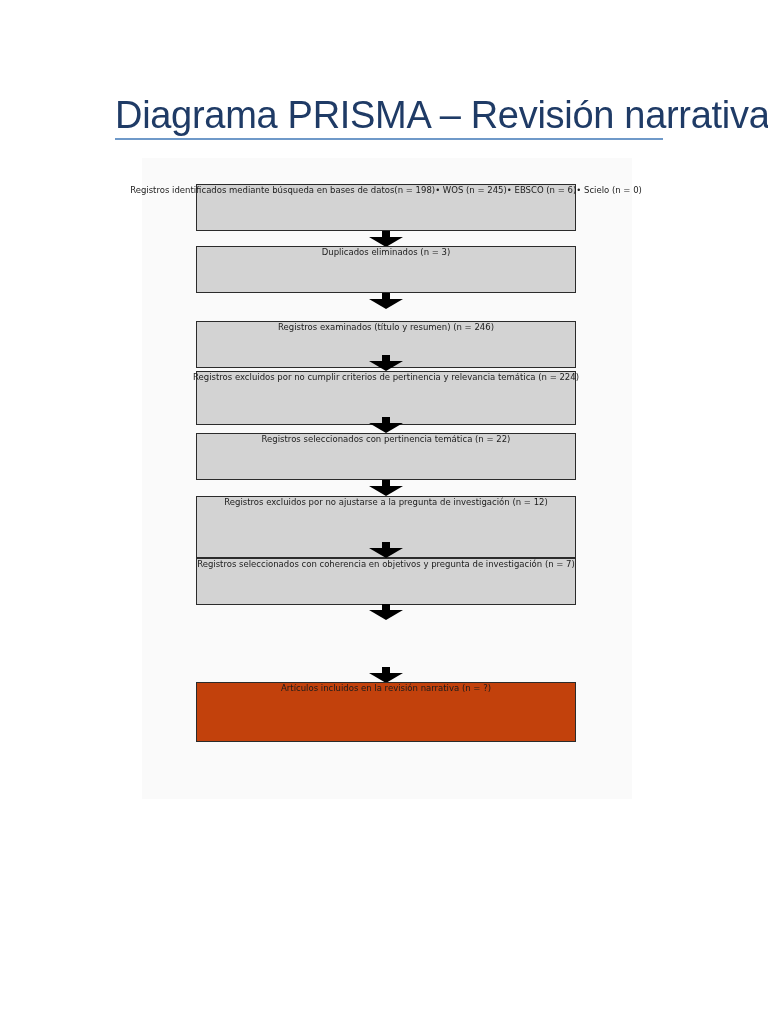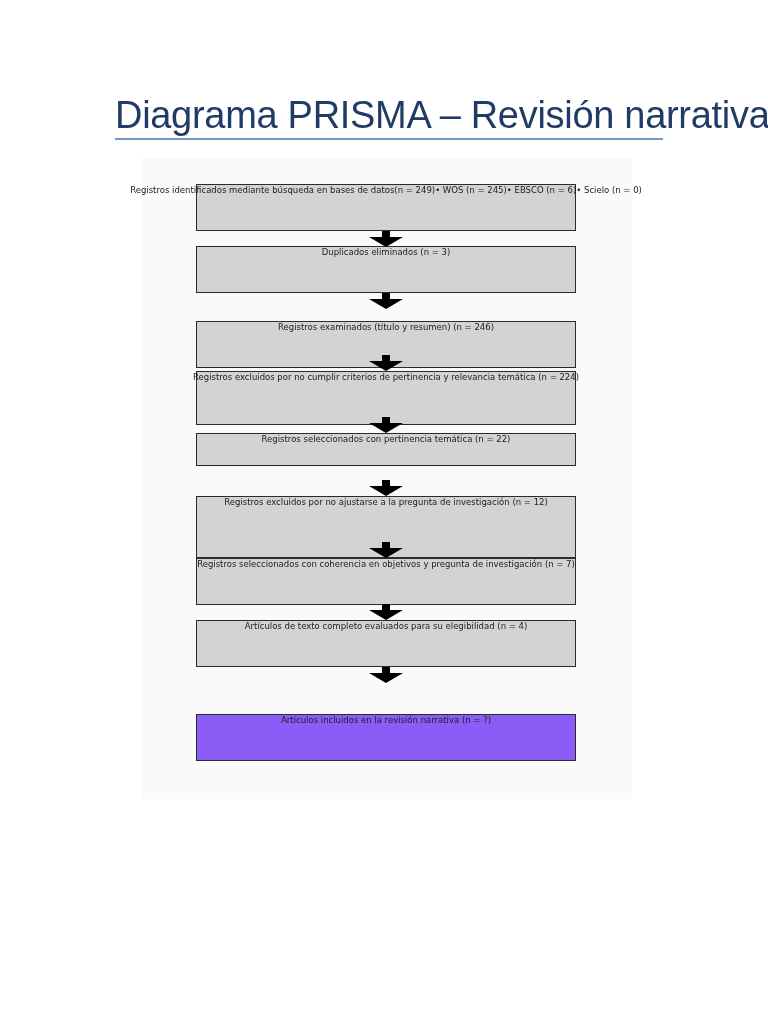--- a/index.html
+++ b/index.html
@@ -44,21 +44,21 @@
 </head>
 <body>
 
 <h1 class="page-title" style="margin: 0px; color: rgb(31, 59, 102);">Diagrama PRISMA – Revisión narrativa</h1>
 
 <div class="title-rule" style="background: rgb(111, 153, 201);"></div>
 
 <div class="figure" id="figure" style="background: rgb(250, 250, 250);">
     <div class="flow-box" style="top: 26px; height: 47px; background: rgb(211, 211, 211); border-color: rgb(43, 43, 43);">
       <div class="box-line">Registros identificados mediante búsqueda en bases de datos</div>
-      <div class="box-line">(n = 249)</div>
+      <div class="box-line">(n = 198)</div>
       <div class="box-line">• WOS (n = 245)</div>
       <div class="box-line">• EBSCO (n = 6)</div>
       <div class="box-line">• Scielo (n = 0)</div>
     </div>
     <div class="down-arrow" style="top: 72.5px;">
       <div class="arrow-stem" style="background: rgb(0, 0, 0);"></div>
       <div class="arrow-head" style="border-top-color: rgb(0, 0, 0);"></div>
     </div>
     <div class="flow-box" style="top: 88.3px; height: 47px; background: rgb(211, 211, 211); border-color: rgb(43, 43, 43);">
       <div class="box-line">Duplicados eliminados (n = 3)</div>
@@ -74,44 +74,41 @@
       <div class="arrow-stem" style="background: rgb(0, 0, 0);"></div>
       <div class="arrow-head" style="border-top-color: rgb(0, 0, 0);"></div>
     </div>
     <div class="flow-box" style="top: 212.9px; height: 54px; background: rgb(211, 211, 211); border-color: rgb(43, 43, 43);">
       <div class="box-line">Registros excluidos por no cumplir criterios de pertinencia y relevancia temática (n = 224)</div>
     </div>
     <div class="down-arrow" style="top: 259.4px;">
       <div class="arrow-stem" style="background: rgb(0, 0, 0);"></div>
       <div class="arrow-head" style="border-top-color: rgb(0, 0, 0);"></div>
     </div>
-    <div class="flow-box" style="top: 275.2px; height: 33px; background: rgb(211, 211, 211); border-color: rgb(43, 43, 43);">
+    <div class="flow-box" style="top: 275.2px; height: 47px; background: rgb(211, 211, 211); border-color: rgb(43, 43, 43);">
       <div class="box-line">Registros seleccionados con pertinencia temática (n = 22)</div>
     </div>
     <div class="down-arrow" style="top: 321.7px;">
       <div class="arrow-stem" style="background: rgb(0, 0, 0);"></div>
       <div class="arrow-head" style="border-top-color: rgb(0, 0, 0);"></div>
     </div>
     <div class="flow-box" style="top: 337.5px; height: 62px; background: rgb(211, 211, 211); border-color: rgb(43, 43, 43);">
       <div class="box-line">Registros excluidos por no ajustarse a la pregunta de investigación (n = 12)</div>
     </div>
     <div class="down-arrow" style="top: 384px;">
       <div class="arrow-stem" style="background: rgb(0, 0, 0);"></div>
       <div class="arrow-head" style="border-top-color: rgb(0, 0, 0);"></div>
     </div>
     <div class="flow-box" style="top: 399.8px; height: 47px; background: rgb(211, 211, 211); border-color: rgb(43, 43, 43);">
       <div class="box-line">Registros seleccionados con coherencia en objetivos y pregunta de investigación (n = 7)</div>
     </div>
     <div class="down-arrow" style="top: 446.3px;">
       <div class="arrow-stem" style="background: rgb(0, 0, 0);"></div>
       <div class="arrow-head" style="border-top-color: rgb(0, 0, 0);"></div>
     </div>
-    <div class="flow-box" style="top: 462.1px; height: 47px; background: rgb(211, 211, 211); border-color: rgb(43, 43, 43);">
-      <div class="box-line">Artículos de texto completo evaluados para su elegibilidad (n = 4)</div>
-    </div>
     <div class="down-arrow" style="top: 508.6px;">
       <div class="arrow-stem" style="background: rgb(0, 0, 0);"></div>
       <div class="arrow-head" style="border-top-color: rgb(0, 0, 0);"></div>
     </div>
-    <div class="flow-box" style="top: 524.4px; height: 47px; background: #8b5cf6; border-color: rgb(43, 43, 43); margin-top: 32px;">
+    <div class="flow-box" style="top: 524.4px; height: 60px; background: #c2410c; border-color: rgb(43, 43, 43);">
       <div class="box-line">Artículos incluidos en la revisión narrativa (n = ?)</div>
     </div>
   </div>
 
 </body></html>

